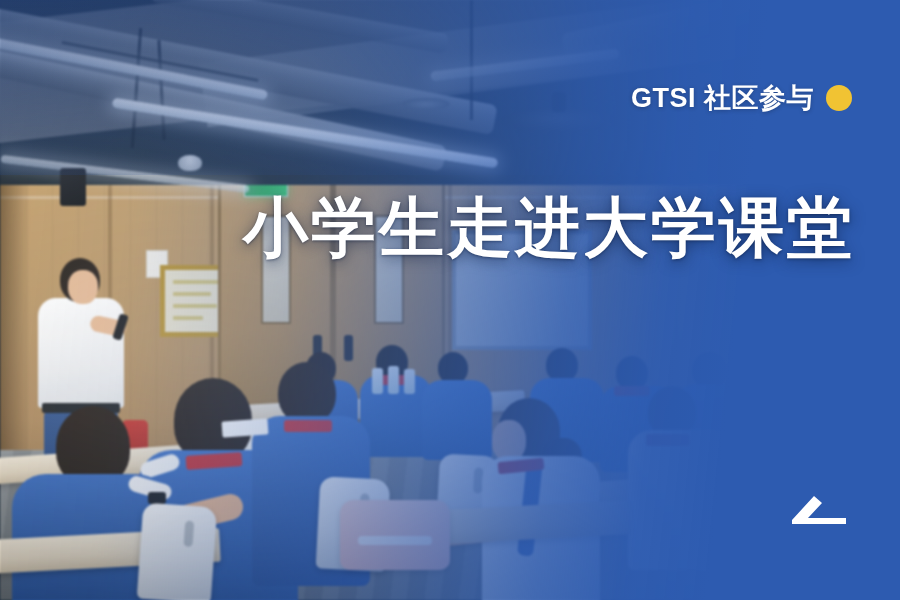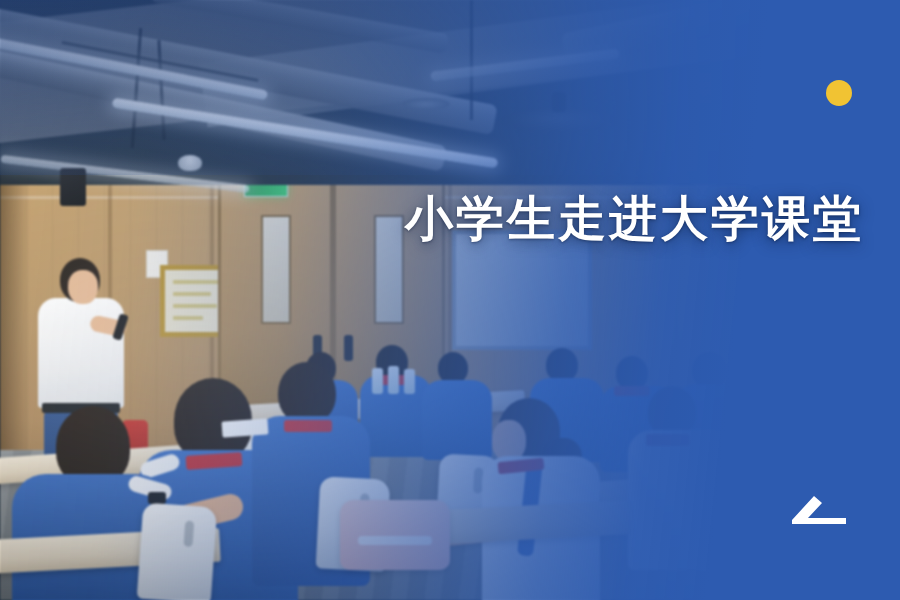--- a/index.html
+++ b/index.html
@@ -370,24 +370,24 @@
   .kicker-dot {
     width: 26px;
     height: 26px;
     border-radius: 50%;
     background: #f1c333;
     flex: 0 0 auto;
   }
 
   .headline {
     position: absolute;
-    right: 36px;
+    right: 45px;
     top: 194px;
     color: #ffffff;
-    font-size: 48px;
+    font-size: 65px;
     font-weight: bold;
     letter-spacing: 3px;
     line-height: 1.05;
     white-space: nowrap;
     text-shadow: 0 3px 14px rgba(10,25,60,.55), 0 1px 3px rgba(10,25,60,.5);
   }
 
   .subline {
     position: absolute;
     right: 48px;
@@ -575,20 +575,21 @@
       <div style="position:absolute;left:690px;top:460px;width:54px;height:18px;background:#fafafa;border-radius:2px;transform:rotate(-4deg)"></div>
 
       <div class="grade"></div>
     </div>
   </div>
 
   <div class="top-tint"></div>
   <div class="blue-overlay"></div>
 
   <div class="kicker">
+    <span class="kicker-text">GTSI 社区参与</span>
     <span class="kicker-dot"></span>
   </div>
 
   <div class="headline">小学生走进大学课堂</div>
 
 
   <div class="corner-mark">
     <svg viewBox="0 0 62 32" width="62" height="32" aria-hidden="true">
       <path d="M4 28 L26 4 L34 11 L20 26 L58 26 L58 32 L4 32 Z" fill="#ffffff"></path>
     </svg>

